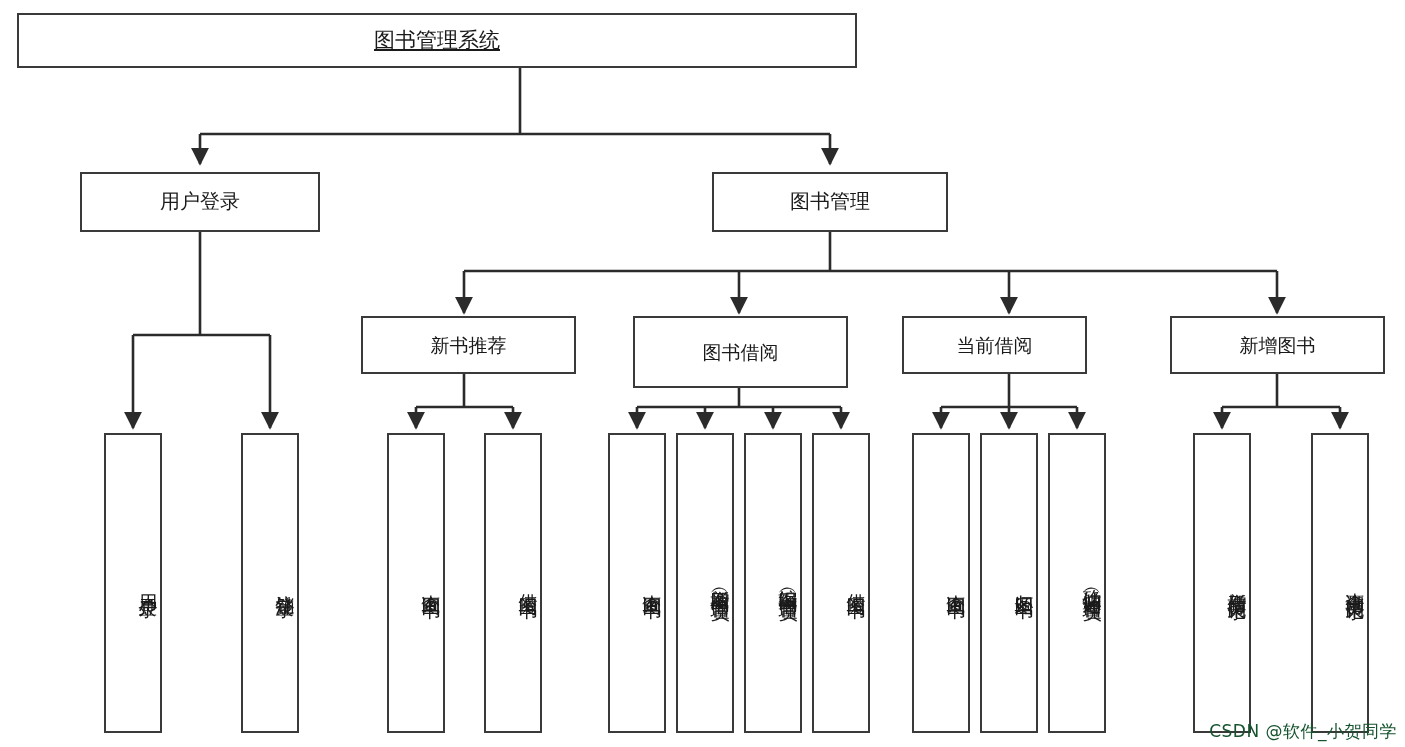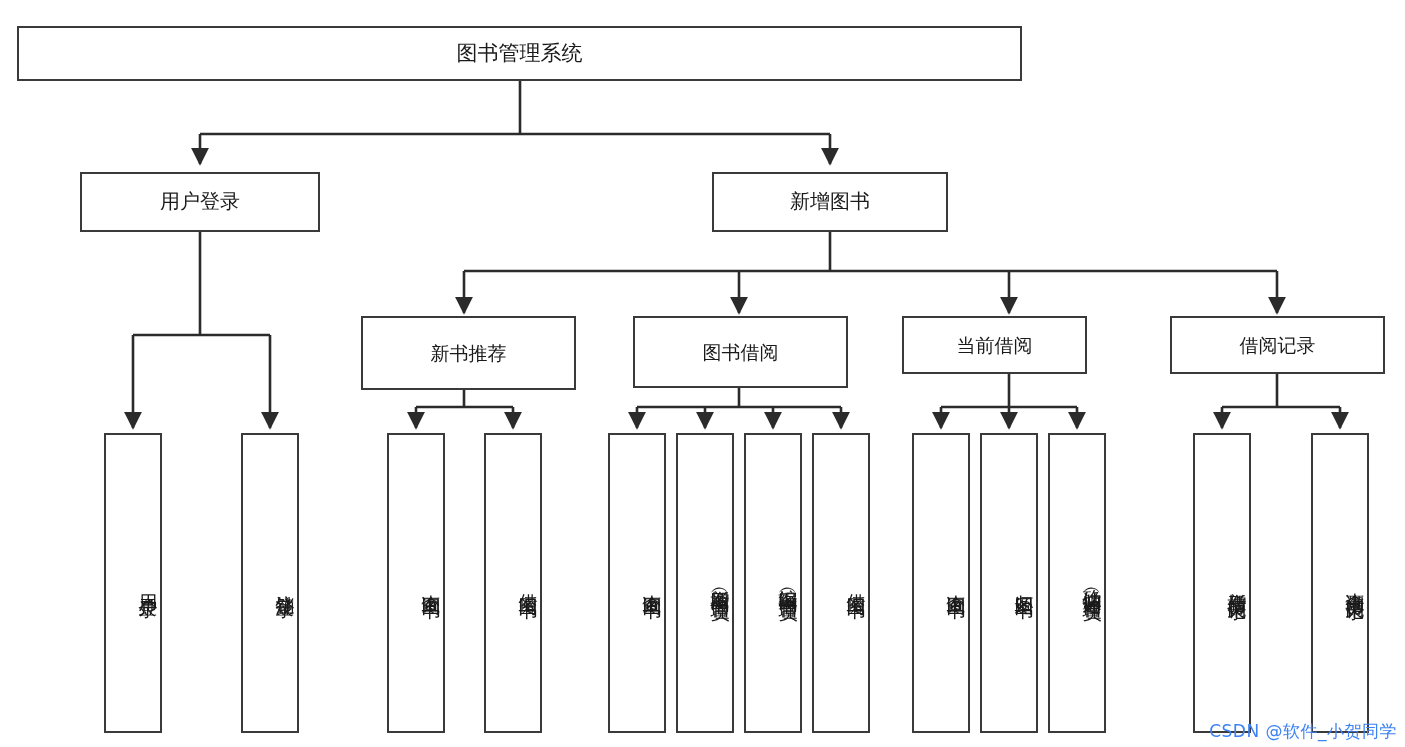--- a/index.html
+++ b/index.html
@@ -65,21 +65,21 @@
     white-space: pre-line;
   }
   .node.leaf .label {
     white-space: normal;
   }
   #watermark {
     position: absolute;
     right: 8px;
     bottom: 4px;
     font-size: 17px;
-    color: #3b82f6;
+    color: #14532d;
     letter-spacing: 0.5px;
     user-select: none;
     white-space: nowrap;
   }
 </style>
 </head>
 <body>
 
 <div id="diagram-root">
 
@@ -126,42 +126,42 @@
       <path d="M 1009 407 L 1009 428" marker-end="url(#arrow)"></path>
       <path d="M 1077 407 L 1077 428" marker-end="url(#arrow)"></path>
 
       <path d="M 1277 374 L 1277 407"></path>
       <path d="M 1222 407 L 1340 407"></path>
       <path d="M 1222 407 L 1222 428" marker-end="url(#arrow)"></path>
       <path d="M 1340 407 L 1340 428" marker-end="url(#arrow)"></path>
     </g>
   </svg>
 
-  <div class="node root" style="left:17px; top:26px; width:1005px; height:55px;">
+  <div class="node root" style="left:17px; top:13px; width:840px; height:55px;text-decoration:underline;">
     <span class="label">图书管理系统</span>
   </div>
 
   <div class="node level2" style="left:80px; top:172px; width:240px; height:60px;">
     <span class="label">用户登录</span>
   </div>
   <div class="node level2" style="left:712px; top:172px; width:236px; height:60px;">
-    <span class="label">新增图书</span>
-  </div>
-
-  <div class="node level3" style="left:361px; top:316px; width:215px; height:74px;">
+    <span class="label">图书管理</span>
+  </div>
+
+  <div class="node level3" style="left:361px; top:316px; width:215px; height:58px;">
     <span class="label">新书推荐</span>
   </div>
   <div class="node level3" style="left:633px; top:316px; width:215px; height:72px;">
     <span class="label">图书借阅</span>
   </div>
   <div class="node level3" style="left:902px; top:316px; width:185px; height:58px;">
     <span class="label">当前借阅</span>
   </div>
   <div class="node level3" style="left:1170px; top:316px; width:215px; height:58px;">
-    <span class="label">借阅记录</span>
+    <span class="label">新增图书</span>
   </div>
 
   <div class="node leaf" style="left:104px; top:433px; width:58px; height:300px;">
     <span class="label">用户登录</span>
   </div>
   <div class="node leaf" style="left:241px; top:433px; width:58px; height:300px;">
     <span class="label">注销登录</span>
   </div>
 
   <div class="node leaf" style="left:387px; top:433px; width:58px; height:300px;">

